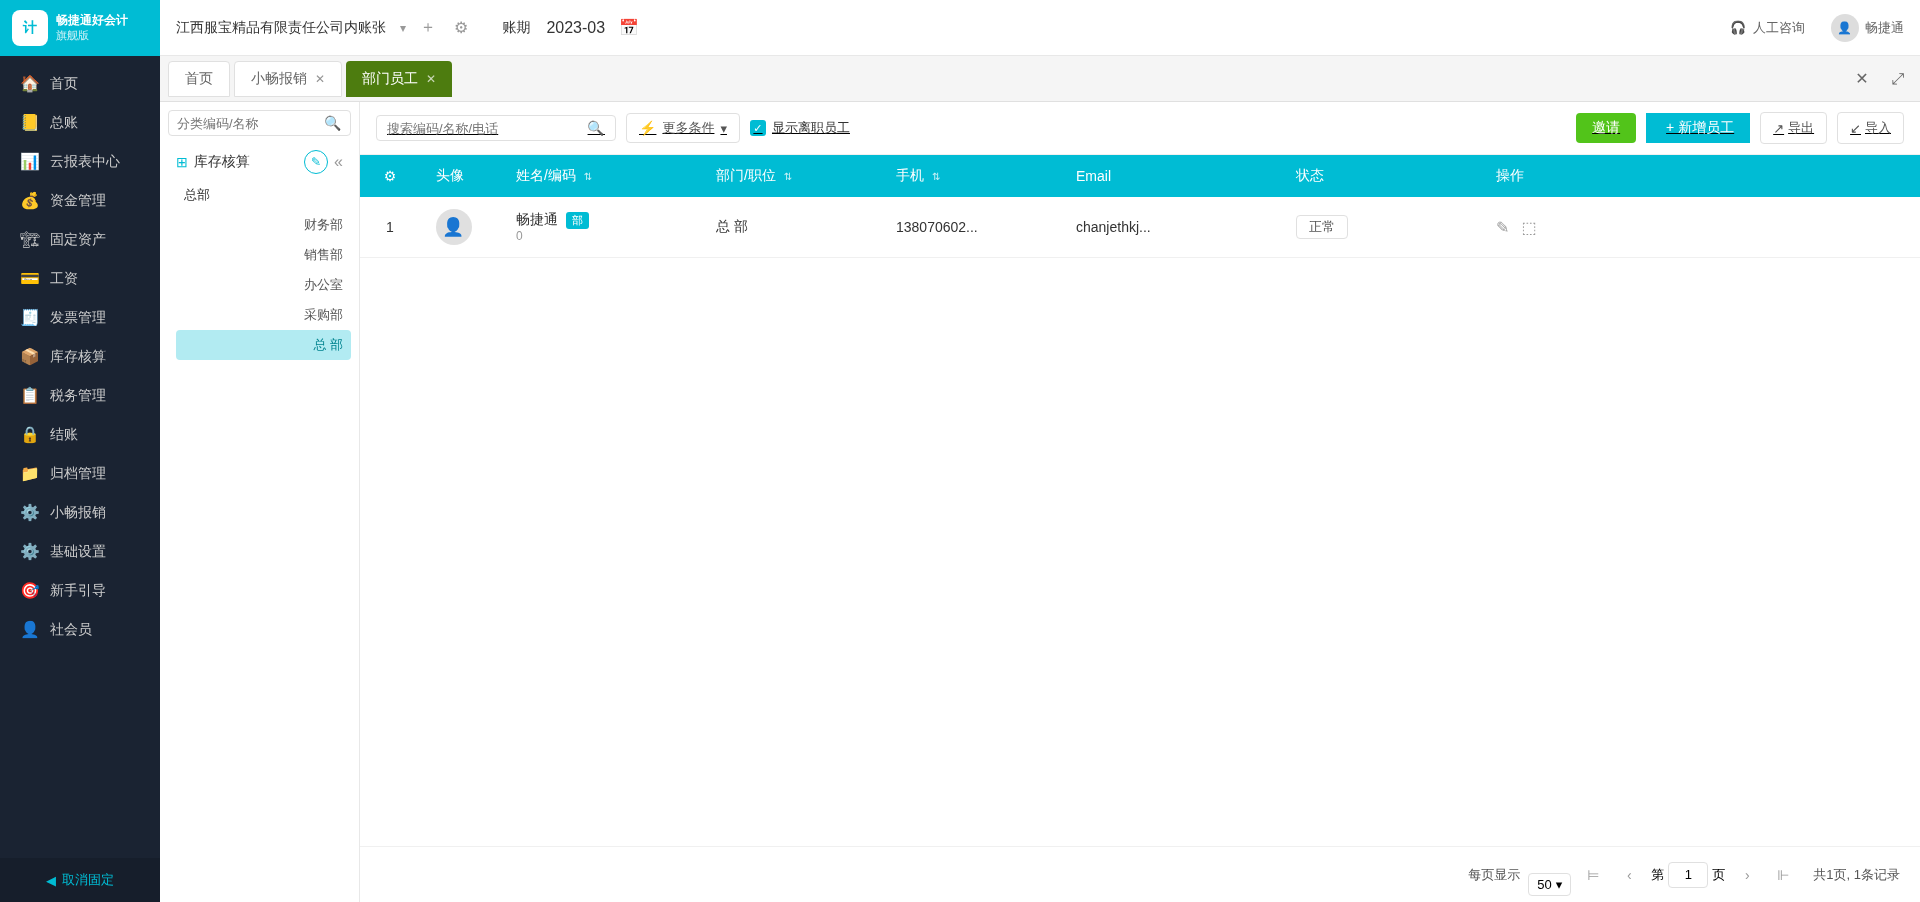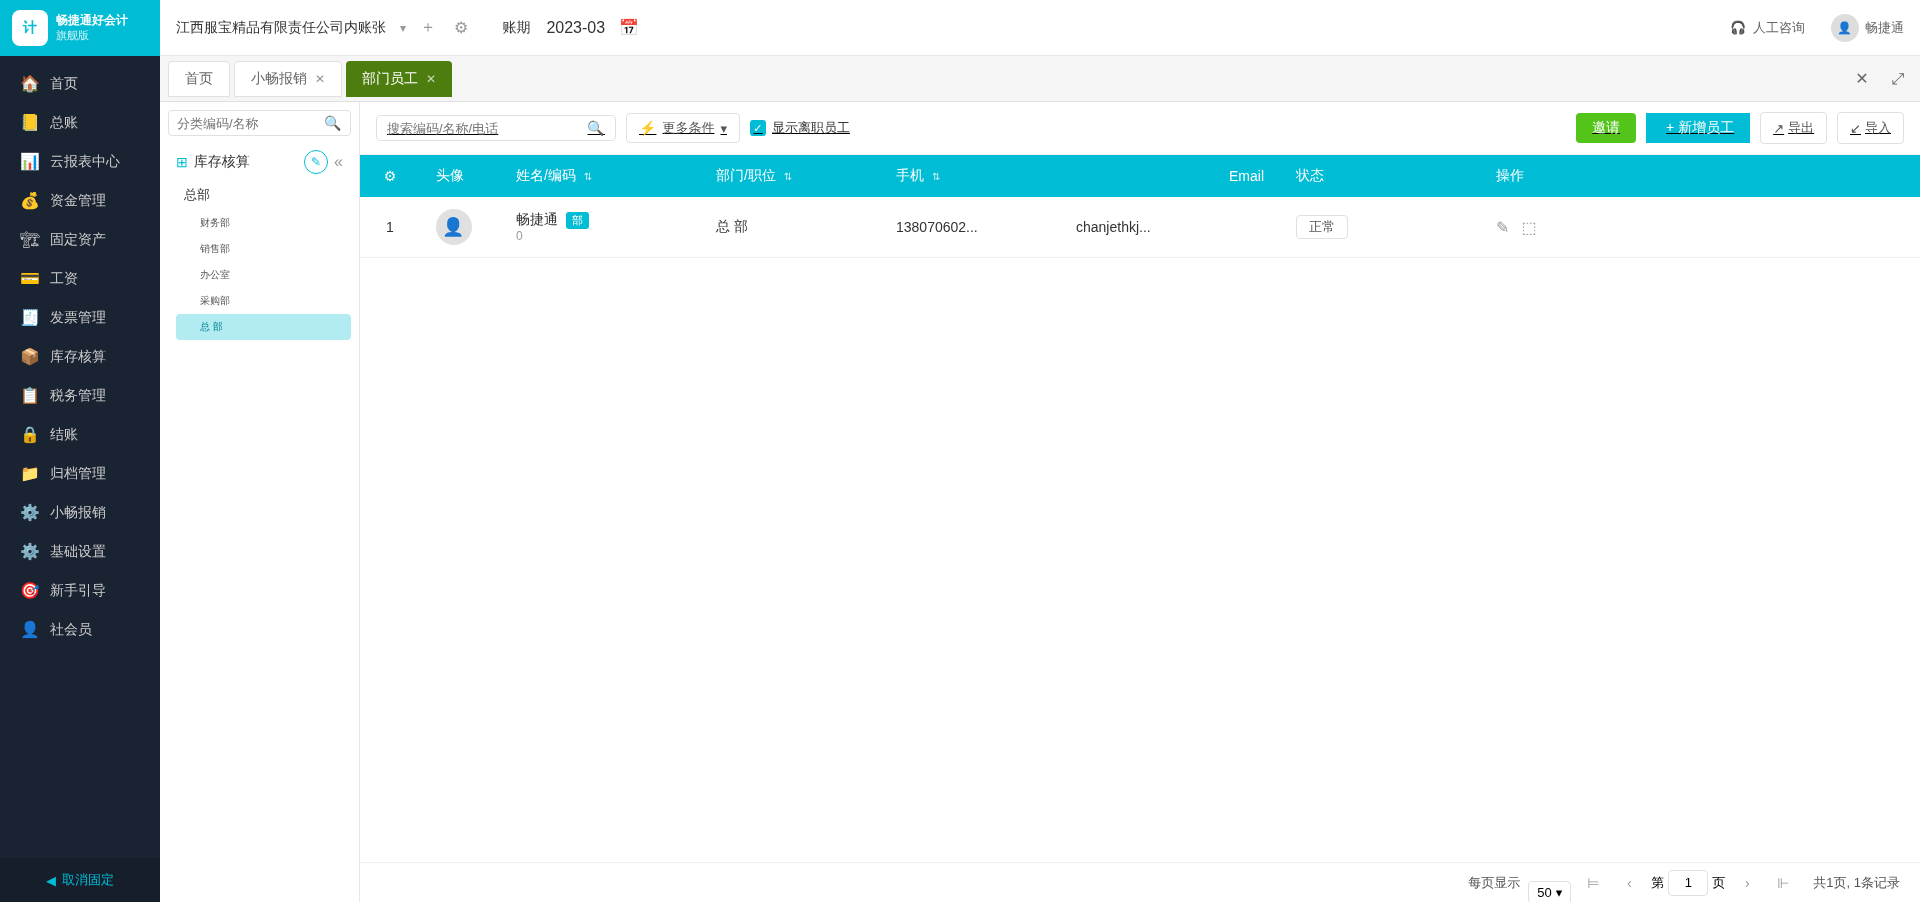--- a/index.html
+++ b/index.html
@@ -82,21 +82,21 @@
     .dept-all {
       display: flex; align-items: center; padding: 6px 8px; gap: 6px; font-size: 14px; color: #333; cursor: pointer;
     }
     .dept-all-icon { color: #00bcd4; }
     .dept-all-label { flex: 1; font-weight: 500; }
     .dept-edit-icon { width: 24px; height: 24px; border: 1px solid #00bcd4; border-radius: 50%; display: flex; align-items: center; justify-content: center; color: #00bcd4; font-size: 12px; cursor: pointer; }
     .dept-collapse { color: #999; font-size: 16px; cursor: pointer; }
     .dept-tree { padding-left: 8px; }
     .dept-group-label { font-size: 13px; color: #333; padding: 6px 8px; cursor: pointer; }
     .dept-item {
-      font-size: 10px; color: #555; padding: 6px 8px 6px 24px; cursor: pointer; border-radius: 4px;
+      font-size: 13px; color: #555; padding: 6px 8px 6px 24px; cursor: pointer; border-radius: 4px; text-align: right;
     }
     .dept-item.selected { background: #b2ebf2; color: #00838f; }
 
     
     .employee-panel { flex: 1; display: flex; flex-direction: column; overflow: hidden; }
 
     
     .employee-toolbar {
       padding: 10px 16px; display: flex; align-items: center; gap: 10px; border-bottom: 1px solid #f0f0f0; text-decoration: underline;
     }
@@ -153,21 +153,21 @@
     .code-text { font-size: 12px; color: #999; }
     .status-normal {
       display: inline-block; border: 1px solid #e0e0e0; border-radius: 4px; padding: 2px 12px;
       font-size: 13px; color: #555; background: white;
     }
     .action-icons { display: flex; align-items: center; gap: 12px; }
     .action-icon { color: #999; font-size: 16px; cursor: pointer; }
 
     
     .pagination {
-      height: 40px; border-top: 1px solid #f0f0f0; display: flex; align-items: center; justify-content: flex-end;
+      height: 56px; border-top: 1px solid #f0f0f0; display: flex; align-items: center; justify-content: flex-end;
       padding: 0 20px; gap: 8px;
     }
     .page-size-label { font-size: 13px; color: #555; }
     .page-size-select {
       display: flex; align-items: center; border: 1px solid #e0e0e0; border-radius: 4px; padding: 3px 8px;
       font-size: 13px; cursor: pointer; gap: 4px; margin-top: 20px;
     }
     .page-nav-btn { width: 28px; height: 28px; display: flex; align-items: center; justify-content: center; cursor: pointer; color: #999; font-size: 14px; }
     .page-current { display: flex; align-items: center; gap: 4px; font-size: 13px; }
     .page-input {
@@ -365,21 +365,21 @@
                 <span class="sort-icon">⇅</span>
               </th>
               <th style="width:180px;">
                 <span>部门/职位</span>
                 <span class="sort-icon">⇅</span>
               </th>
               <th style="width:180px;">
                 <span>手机</span>
                 <span class="sort-icon">⇅</span>
               </th>
-              <th style="width:220px;text-align:right;">
+              <th style="width:220px;">
                 <span>Email</span>
               </th>
               <th style="width:200px;">
                 <span>状态</span>
               </th>
               <th>
                 <span>操作</span>
               </th>
             </tr>
           </thead>

